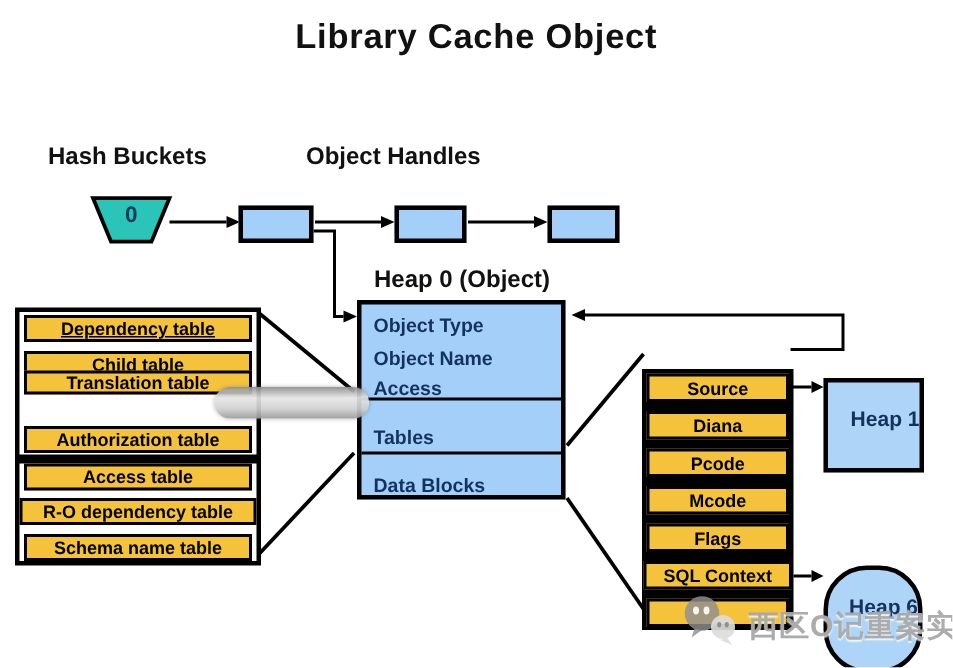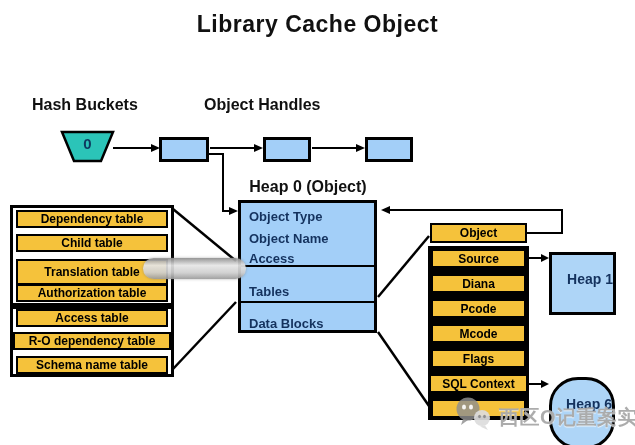--- a/index.html
+++ b/index.html
@@ -104,29 +104,28 @@
     <div class="fld" style="top:48px;">Access</div>
     <div class="divider" style="top:62px;"></div>
     <div class="fld" style="top:81px;">Tables</div>
     <div class="divider" style="top:98px;"></div>
     <div class="fld" style="top:113px;">Data Blocks</div>
   </div>
 
   <div class="abs lcontainer" style="left:10px;top:205px;width:164px;height:101px;"></div>
   <div class="abs lcontainer" style="left:10px;top:306px;width:164px;height:71px;"></div>
 
-  <div class="abs ybox" style="left:16px;top:210px;width:152px;height:18px;">Dependency table</div>
+  <div class="abs ybox" style="left:16px;top:210px;width:152px;height:18px;text-decoration:underline;">Dependency table</div>
   <div class="abs ybox" style="left:16px;top:234px;width:152px;height:18px;text-align:right;">Child table</div>
-  <div class="abs ybox" style="left:16px;top:259px;width:152px;height:26px;">Translation table</div>
+  <div class="abs ybox" style="left:16px;top:247px;width:152px;height:16px;">Translation table</div>
   <div class="abs ybox" style="left:16px;top:284px;width:152px;height:18px;">Authorization table</div>
   <div class="abs ybox" style="left:16px;top:309px;width:152px;height:18px;">Access table</div>
   <div class="abs ybox" style="left:13px;top:332px;width:158px;height:18px;">R-O dependency table</div>
   <div class="abs ybox" style="left:16px;top:356px;width:152px;height:18px;">Schema name table</div>
 
-  <div class="abs ybox" style="left:430px;top:223px;width:97px;height:20px;">Object</div>
   <div class="abs rcontainer"></div>
   <div class="abs ybox" style="left:431px;top:249px;width:95px;height:19px;">Source</div>
   <div class="abs ybox" style="left:431px;top:274px;width:95px;height:19px;">Diana</div>
   <div class="abs ybox" style="left:431px;top:299px;width:95px;height:19px;">Pcode</div>
   <div class="abs ybox" style="left:431px;top:324px;width:95px;height:19px;">Mcode</div>
   <div class="abs ybox" style="left:431px;top:349px;width:95px;height:19px;">Flags</div>
   <div class="abs ybox" style="left:429px;top:374px;width:99px;height:19px;">SQL Context</div>
   <div class="abs ybox" style="left:431px;top:399px;width:95px;height:19px;"></div>
 
   <div class="abs heapbox" style="left:549px;top:252px;width:67px;height:63px;">

